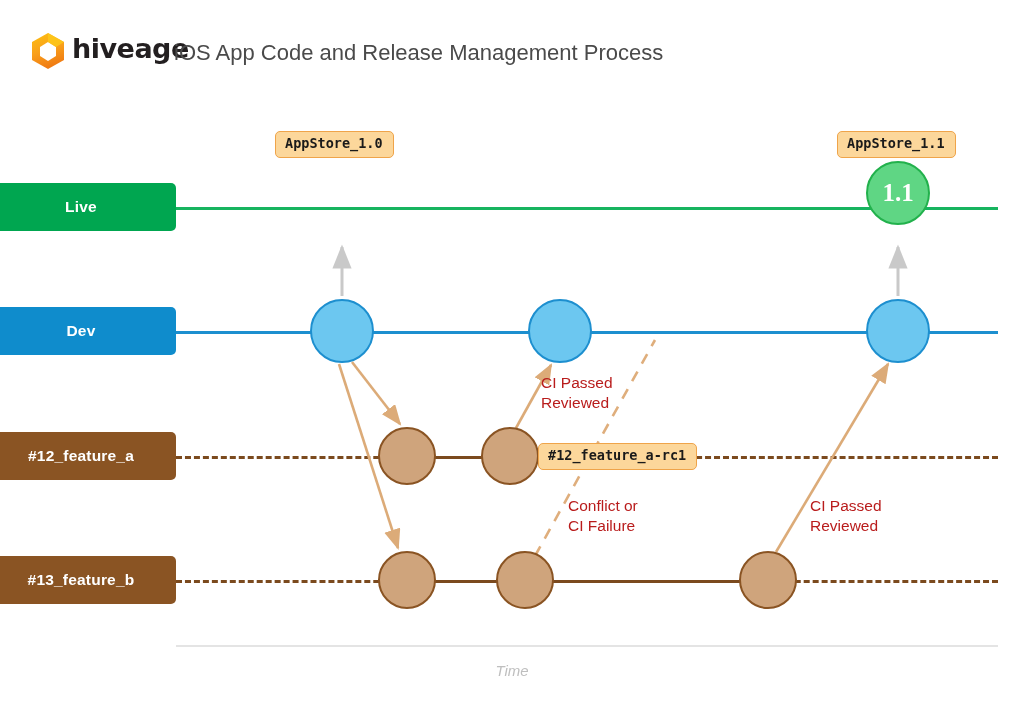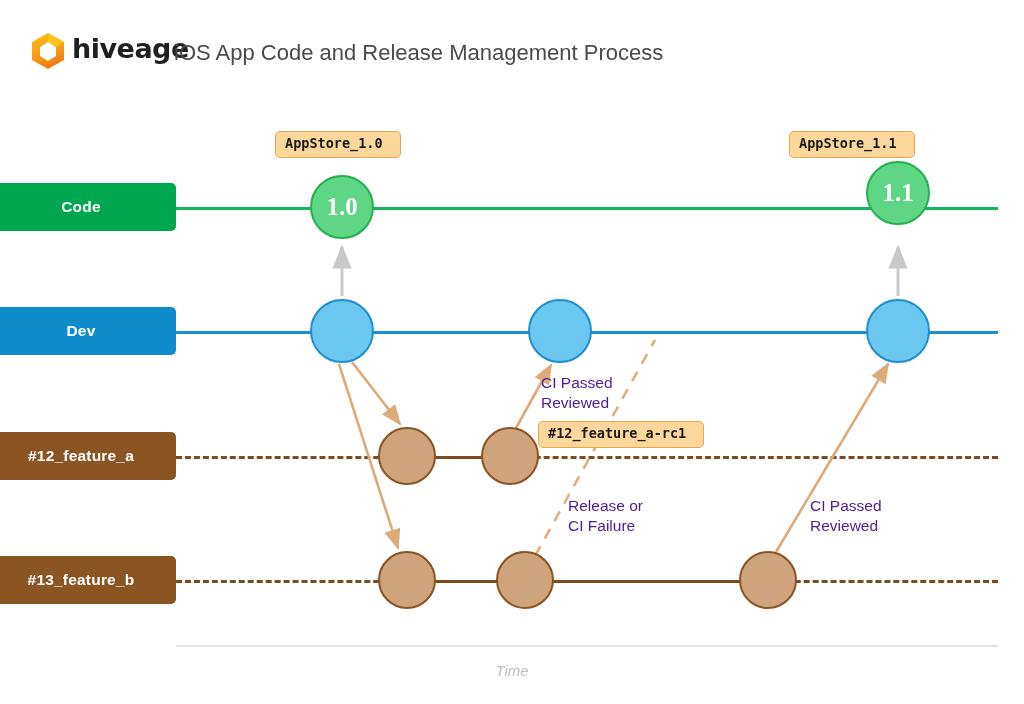--- a/index.html
+++ b/index.html
@@ -100,29 +100,29 @@
   
   .tag {
     position: absolute;
     background: #fcd79b;
     border: 1.5px solid #efa44a;
     border-radius: 5px;
     color: #1a1a1a;
     font-family: "DejaVu Sans Mono", monospace;
     font-size: 13.5px;
     font-weight: bold;
-    padding: 5px 17px 6px 9px;
+    padding: 5px 10px 6px 9px;
     white-space: nowrap;
     line-height: 1;
   }
 
   
   .annot {
     position: absolute;
-    color: #4c1d95;
+    color: #b91c1c;
     font-size: 15.5px;
     line-height: 1.28;
     white-space: pre-line;
   }
 
   
   #time-rule {
     position: absolute;
     left: 176px; top: 645px; width: 822px;
     height: 0;
@@ -194,57 +194,54 @@
     <line x1="339" y1="364" x2="398" y2="548" stroke="#dcab78" stroke-width="2.6" marker-end="url(#tanHead)"></line>
 
     <line x1="516" y1="428" x2="551" y2="365" stroke="#dcab78" stroke-width="2.6" marker-end="url(#tanHead)"></line>
 
     <line x1="776" y1="552" x2="888" y2="364" stroke="#dcab78" stroke-width="2.6" marker-end="url(#tanHead)"></line>
 
     <line x1="535" y1="556" x2="655" y2="340" stroke="#dfae7c" stroke-width="2.6" stroke-dasharray="11 9"></line>
   </svg>
 
   <div class="branch-label live" style="top:183px">
-    <span>Code</span>
+    <span>Live</span>
   </div>
   <div class="branch-label dev" style="top:307px">
     <span>Dev</span>
   </div>
   <div class="branch-label feat" style="top:432px">
     <span>#12_feature_a</span>
   </div>
   <div class="branch-label feat" style="top:556px">
     <span>#13_feature_b</span>
   </div>
 
-  <div class="node node-live" style="left:310px; top:175px">
-    <span>1.0</span>
-  </div>
   <div class="node node-live" style="left:866px; top:161px">
     <span>1.1</span>
   </div>
 
   <div class="node node-dev" style="left:310px; top:299px"></div>
   <div class="node node-dev" style="left:528px; top:299px"></div>
   <div class="node node-dev" style="left:866px; top:299px"></div>
 
   <div class="node node-feat" style="left:378px; top:427px"></div>
   <div class="node node-feat" style="left:481px; top:427px"></div>
 
   <div class="node node-feat" style="left:378px; top:551px"></div>
   <div class="node node-feat" style="left:496px; top:551px"></div>
   <div class="node node-feat" style="left:739px; top:551px"></div>
 
   <div class="annot" style="left:541px; top:373px">CI Passed
 Reviewed</div>
-  <div class="annot" style="left:568px; top:496px">Release or
+  <div class="annot" style="left:568px; top:496px">Conflict or
 CI Failure</div>
   <div class="annot" style="left:810px; top:496px">CI Passed
 Reviewed</div>
 
   <div class="tag" style="left:275px; top:131px">AppStore_1.0</div>
-  <div class="tag" style="left:789px; top:131px">AppStore_1.1</div>
-  <div class="tag" style="left:538px; top:421px">#12_feature_a-rc1</div>
+  <div class="tag" style="left:837px; top:131px">AppStore_1.1</div>
+  <div class="tag" style="left:538px; top:443px">#12_feature_a-rc1</div>
 
   <div id="time-rule"></div>
   <div id="time-label">Time</div>
 
 </div>
 
 </body></html>

